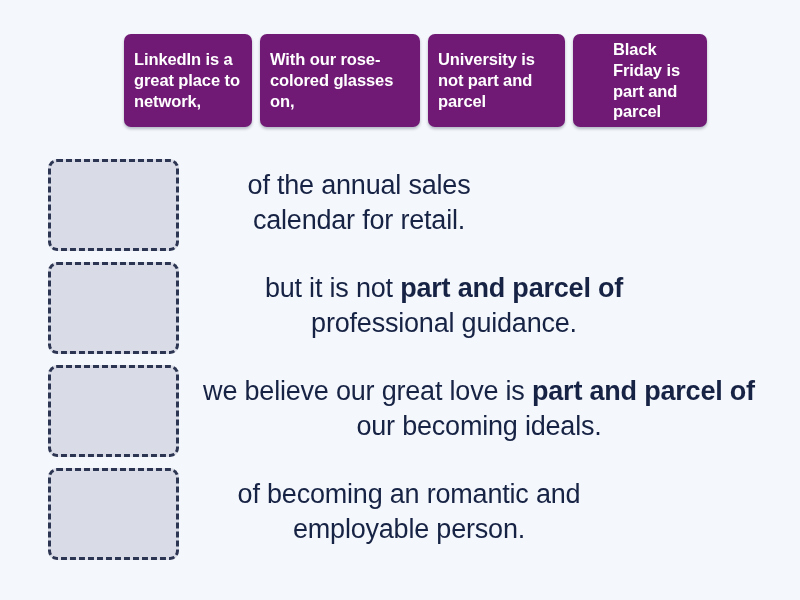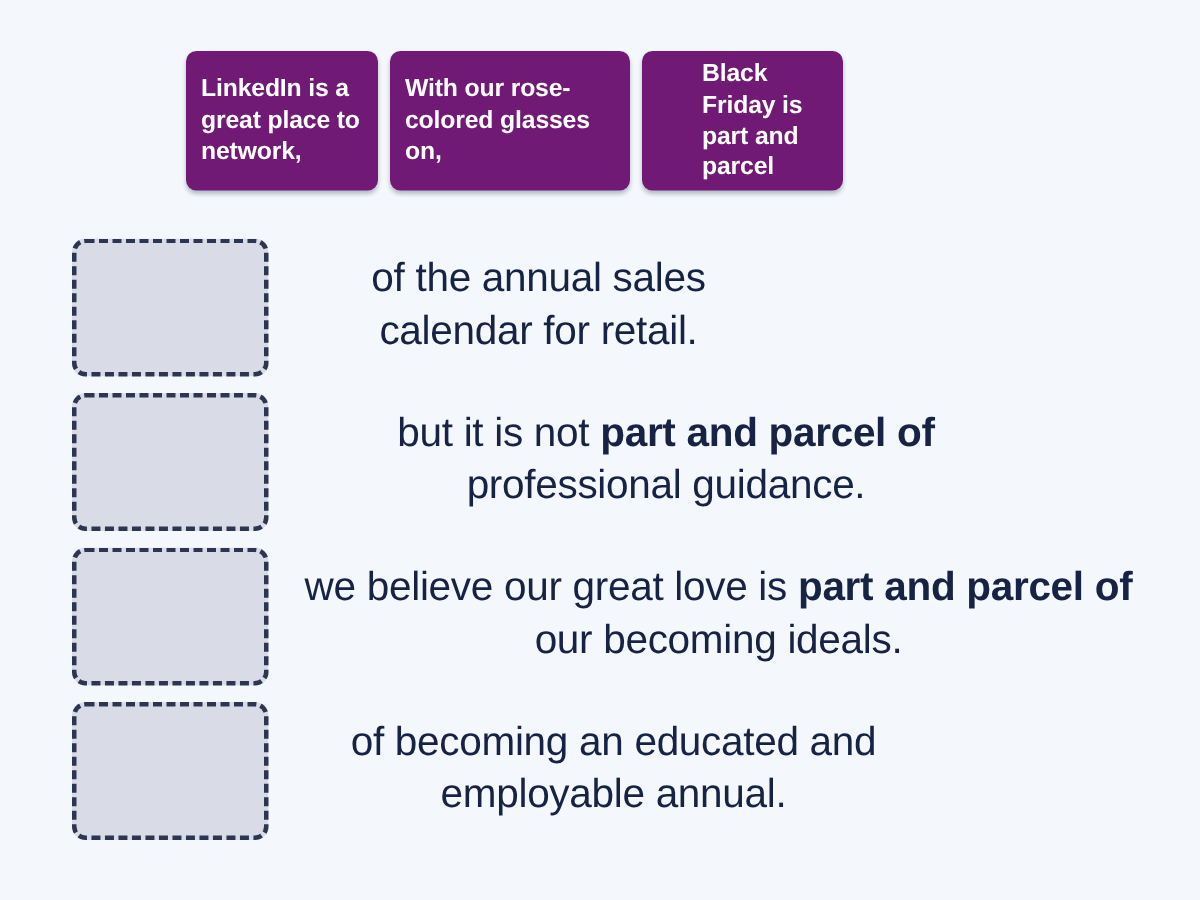--- a/index.html
+++ b/index.html
@@ -88,20 +88,23 @@
 
 <div id="stage">
 
   <div class="tile-tray">
     <div class="tile tile-w1">
       <span class="t-inner"><span>LinkedIn is a great place to network,</span></span>
     </div>
     <div class="tile tile-w2">
       <span class="t-inner"><span>With our rose-colored glasses on,</span></span>
     </div>
+    <div class="tile tile-w3">
+      <span class="t-inner"><span>University is not </span><b>part and parcel</b></span>
+    </div>
     <div class="tile tile-w4">
       <span class="t-inner"><span>Black Friday is </span><b>part and parcel</b></span>
     </div>
   </div>
 
   <div class="rows">
 
     <div class="row row-1">
       <div class="dropzone"></div>
       <div class="answer"><span>of the annual sales calendar for retail.</span></div>
@@ -112,17 +115,17 @@
       <div class="answer"><span>but it is not </span><b>part and parcel of</b><span> professional guidance.</span></div>
     </div>
 
     <div class="row row-3">
       <div class="dropzone"></div>
       <div class="answer"><span>we believe our great love is </span><b>part and parcel of</b><span> our becoming ideals.</span></div>
     </div>
 
     <div class="row row-4">
       <div class="dropzone"></div>
-      <div class="answer"><span>of becoming an educated and employable annual.</span></div>
+      <div class="answer"><span>of becoming an romantic and employable person.</span></div>
     </div>
 
   </div>
 </div>
 
 </body></html>

